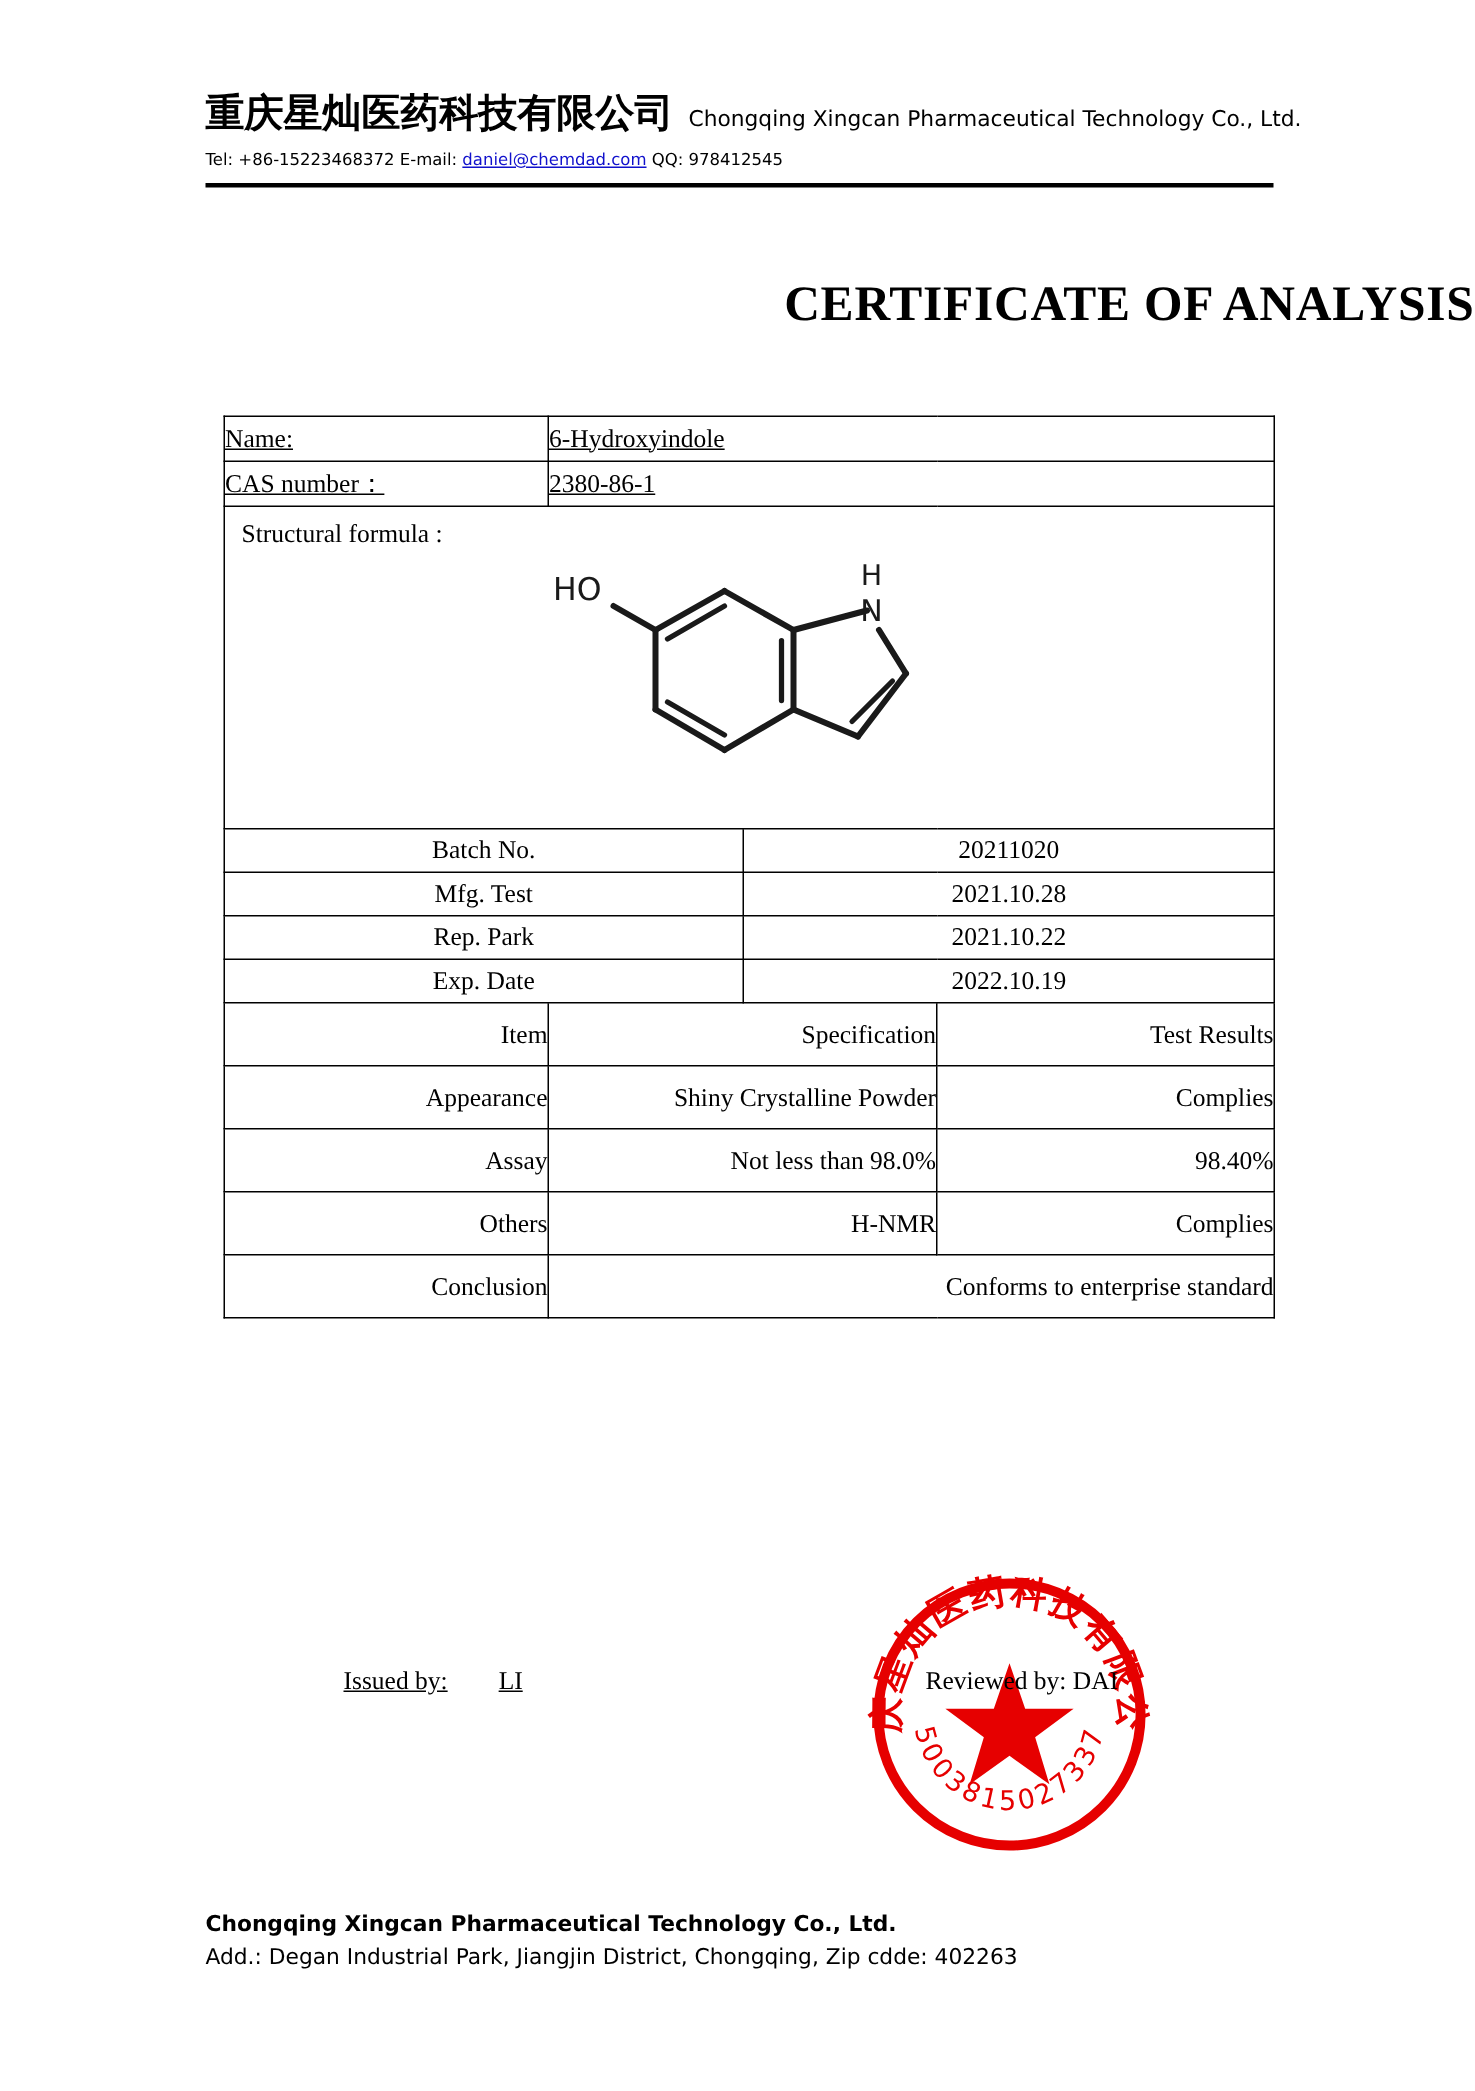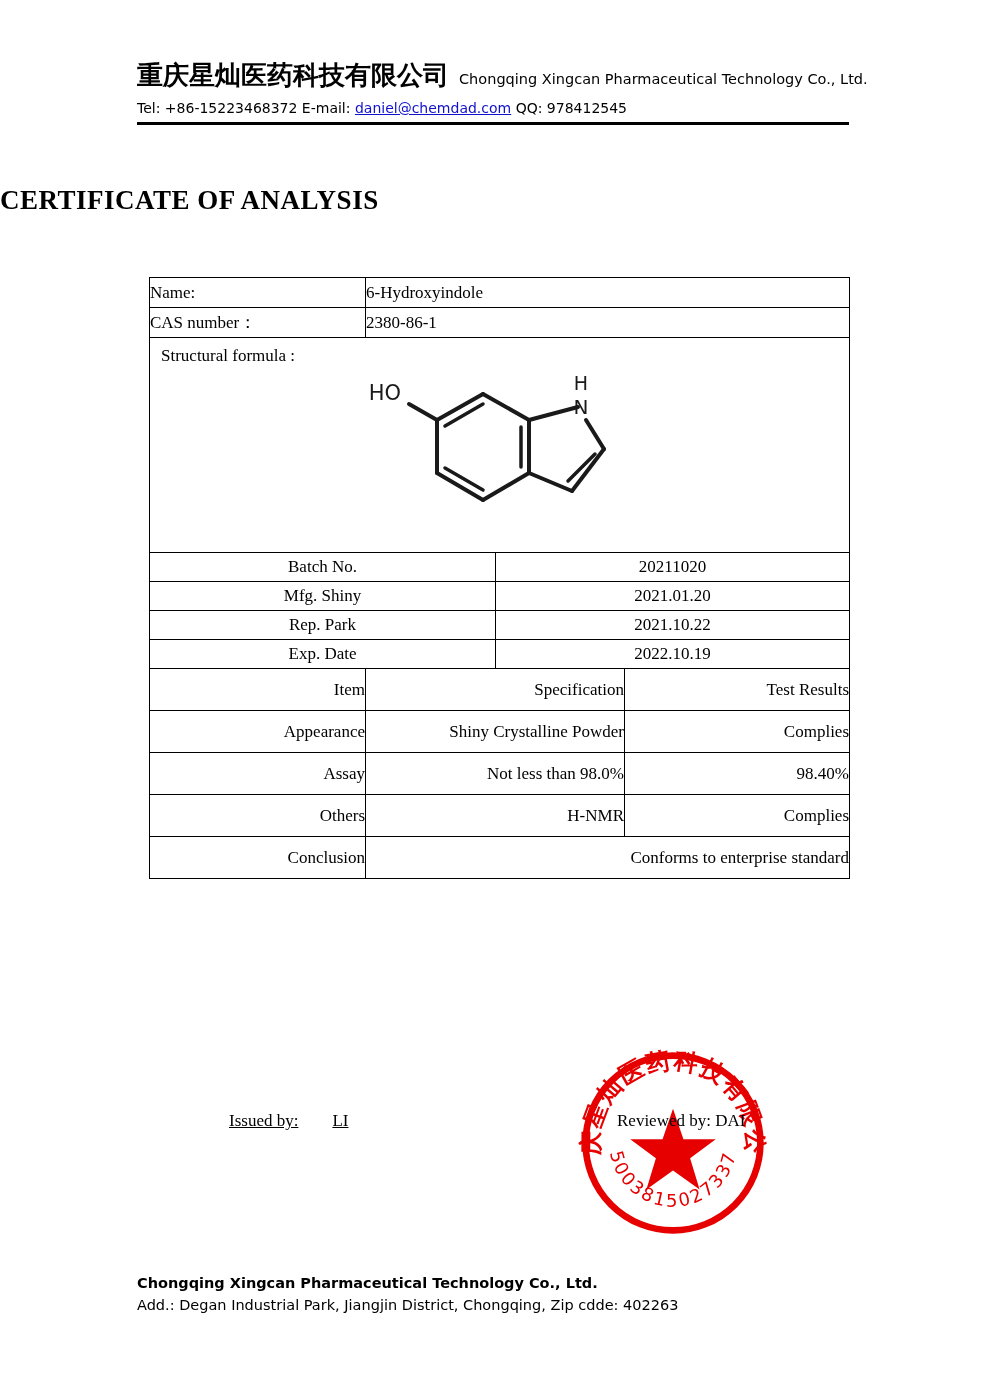--- a/index.html
+++ b/index.html
@@ -44,21 +44,21 @@
   }
   .lh-en {
     font-family: "DejaVu Sans", sans-serif;
     font-size: 14.5px;
     margin-left: 10px;
     color: #000;
   }
   .lh-line2 {
     margin-top: 7px;
     font-family: "DejaVu Sans", sans-serif;
-    font-size: 14px;
+    font-size: 11px;
     white-space: nowrap;
   }
   .lh-email {
     color: #1111cc;
     text-decoration: underline;
   }
   .lh-rule {
     position: absolute;
     left: 137px;
     top: 122px;
@@ -66,24 +66,24 @@
     height: 3px;
     background: #000;
   }
 
   
   .doc-title {
     position: absolute;
     left: 0;
     top: 185px;
     width: 983px;
-    text-align: left;
+    text-align: right;
     font-family: "Liberation Serif", serif;
     font-weight: bold;
-    font-size: 27px;
+    font-size: 33px;
     letter-spacing: 0.5px;
   }
 
   
   .coa-table {
     position: absolute;
     left: 149px;
     top: 277px;
     width: 700px;
     border-collapse: collapse;
@@ -92,21 +92,21 @@
   }
   .coa-table td {
     border: 1px solid #000;
     padding: 0;
     vertical-align: middle;
   }
   .cell-pad-left {
     padding: 8px 0 8px 11px;
     height: 28px;
   }
-  .row-info td { height: 29px; }
+  .row-info td { height: 29px; text-decoration: underline; }
 
   .struct-label {
     padding: 8px 0 0 11px;
   }
   .struct-cell {
     height: 212px;
     vertical-align: top;
   }
 
   .row-batch td {
@@ -248,22 +248,22 @@
             </svg>
           </div>
         </td>
       </tr>
 
       <tr class="row-batch">
         <td colspan="2">Batch No.</td>
         <td colspan="2">20211020</td>
       </tr>
       <tr class="row-batch">
-        <td colspan="2">Mfg. Shiny</td>
-        <td colspan="2">2021.01.20</td>
+        <td colspan="2">Mfg. Test</td>
+        <td colspan="2">2021.10.28</td>
       </tr>
       <tr class="row-batch">
         <td colspan="2">Rep. Park</td>
         <td colspan="2">2021.10.22</td>
       </tr>
       <tr class="row-batch">
         <td colspan="2">Exp. Date</td>
         <td colspan="2">2022.10.19</td>
       </tr>
 

